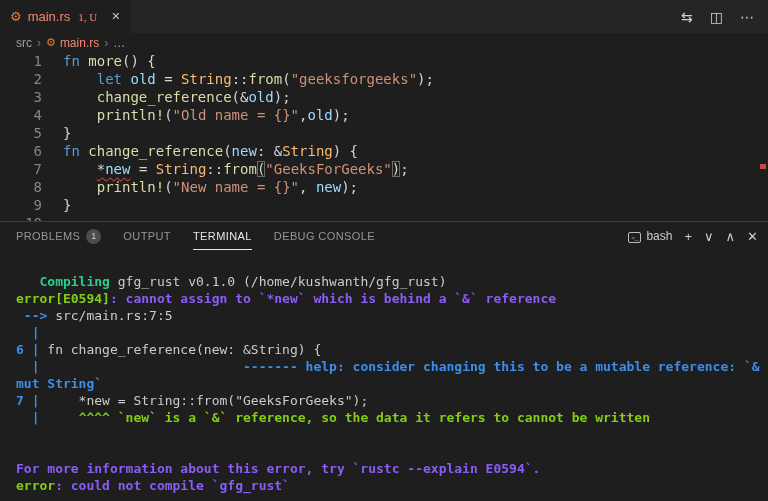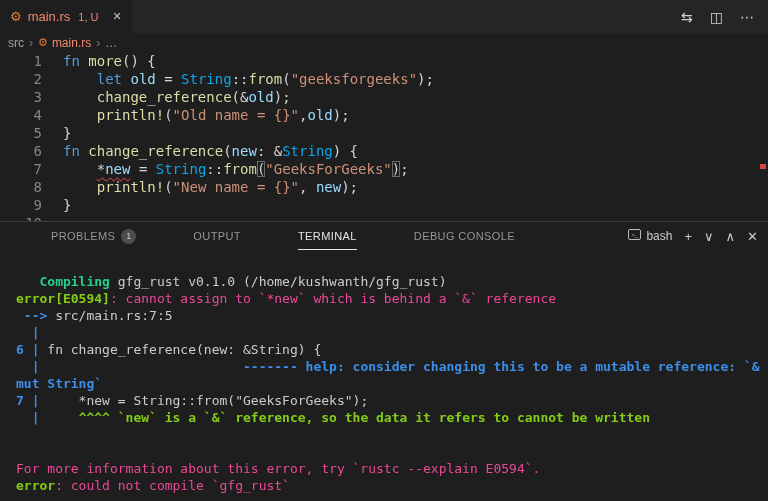--- a/index.html
+++ b/index.html
@@ -4,75 +4,75 @@
 <style>
   * { margin:0; padding:0; box-sizing:border-box; }
   html,body { width:768px; height:501px; overflow:hidden; }
   body { background:#1e1e1e; color:#cccccc; font-family:"Liberation Sans", sans-serif; }
 
   
   .tab-bar { height:33px; background:#252526; display:flex; align-items:stretch; }
   .tab { background:#1e1e1e; display:flex; align-items:center; padding:0 10px; gap:6px; cursor:pointer; }
   .file-icon { color:#e37933; font-size:13px; line-height:1; }
   .tab-label { color:#f48771; font-size:13px; }
-  .tab-dec { color:#f48771; font-size:11px; margin-left:2px; }
+  .tab-dec { color:#f48771; font-size:11px; margin-left:2px;font-family:Liberation Serif, serif; }
   .tab-close { color:#c5c5c5; font-size:11px; margin-left:8px; cursor:pointer; }
   .tab-actions { margin-left:auto; display:flex; align-items:center; gap:17px; padding-right:14px; color:#d0d0d0; font-size:14px; }
   .tab-actions span { cursor:pointer; }
 
   
-  .breadcrumb { height:19px; display:flex; align-items:center; padding-left:8px; font-size:12px; color:#a0a0a0; gap:5px; }
+  .breadcrumb { height:19px; display:flex; align-items:center; padding-left:16px; font-size:12px; color:#a0a0a0; gap:5px; }
   .crumb { display:flex; align-items:center; gap:4px; cursor:pointer; }
   .crumb.err { color:#f48771; }
   .crumb-icon { color:#e37933; font-size:11px; }
   .crumb-sep { color:#7a7a7a; }
 
   
   .editor { position:relative; height:169px; overflow:hidden;
             font-family:"DejaVu Sans Mono", monospace; font-size:14px; line-height:18px; }
   .code-line { display:flex; height:18px; white-space:pre; }
   .ln { width:42px; flex:none; text-align:right; color:#858585; cursor:pointer; }
   .code { padding-left:21px; white-space:pre; }
   .kw  { color:#569cd6; }
   .fn  { color:#dcdcaa; }
   .var { color:#9cdcfe; }
-  .ty  { color:#0ea5e9; }
+  .ty  { color:#fdba74; }
   .pn  { color:#d4d4d4; }
   .str { color:#ce9178; }
   .sq  { text-decoration:underline; text-decoration-style:wavy; text-decoration-color:#f14c4c;
          text-decoration-thickness:1px; text-underline-offset:3px; }
   .bm  { outline:1px solid #6a6a6a; outline-offset:-1px; }
 
   .minimap { position:absolute; top:2px; right:12px; width:64px; }
   .mm-row { height:3px; line-height:0; white-space:nowrap; overflow:hidden; }
   .ruler-mark { position:absolute; top:112px; right:2px; width:6px; height:5px; background:rgba(241,76,76,.85); }
 
   
   .panel { height:280px; border-top:1px solid #3c3c3c; background:#1e1e1e; }
   .panel-header { height:28px; display:flex; align-items:center; padding:0 10px 0 16px; }
   .panel-tabs { display:flex; gap:22px; height:100%; align-items:center; }
   .panel-tab { display:flex; align-items:center; gap:6px; font-size:11px; letter-spacing:.4px;
-               color:#969696; height:100%; cursor:pointer;margin-left:35px; }
+               color:#969696; height:100%; cursor:pointer; }
   .panel-tab.active { color:#e7e7e7; box-shadow:inset 0 -1px 0 #e7e7e7; }
   .badge { background:#4d4d4d; color:#cccccc; border-radius:50%; width:15px; height:15px;
            display:inline-flex; align-items:center; justify-content:center; font-size:9px; letter-spacing:0; }
   .panel-actions { margin-left:auto; display:flex; align-items:center; gap:12px; color:#cccccc; font-size:13px; }
   .panel-actions span { cursor:pointer; }
-  .shell { display:flex; align-items:flex-start; gap:5px; font-size:12px; cursor:pointer; }
+  .shell { display:flex; align-items:flex-end; gap:5px; font-size:12px; cursor:pointer; }
   .term-badge { width:13px; height:11px; border:1px solid #bbb; border-radius:2px; font-size:6px;
                 display:flex; align-items:center; justify-content:center; color:#bbb; }
 
   
   .terminal { padding:6px 0 0 16px; font-family:"DejaVu Sans Mono", monospace;
               font-size:13px; line-height:17px; cursor:text;margin-top:17px; }
   .term-line { white-space:pre; min-height:17px; }
   .g { color:#23d18b; font-weight:bold; }
   .r { color:#84cc16; font-weight:bold; }
   .b { color:#3b8eea; font-weight:bold; }
-  .w { color:#ec4899; font-weight:normal; }
+  .w { color:#8b5cf6; font-weight:bold; }
   .f { color:#cccccc; }
 </style>
 </head>
 <body>
 
 <div class="tab-bar">
   <div class="tab">
     <span class="file-icon">⚙</span>
     <span class="tab-label">main.rs</span>
     <span class="tab-dec">1, U</span>

